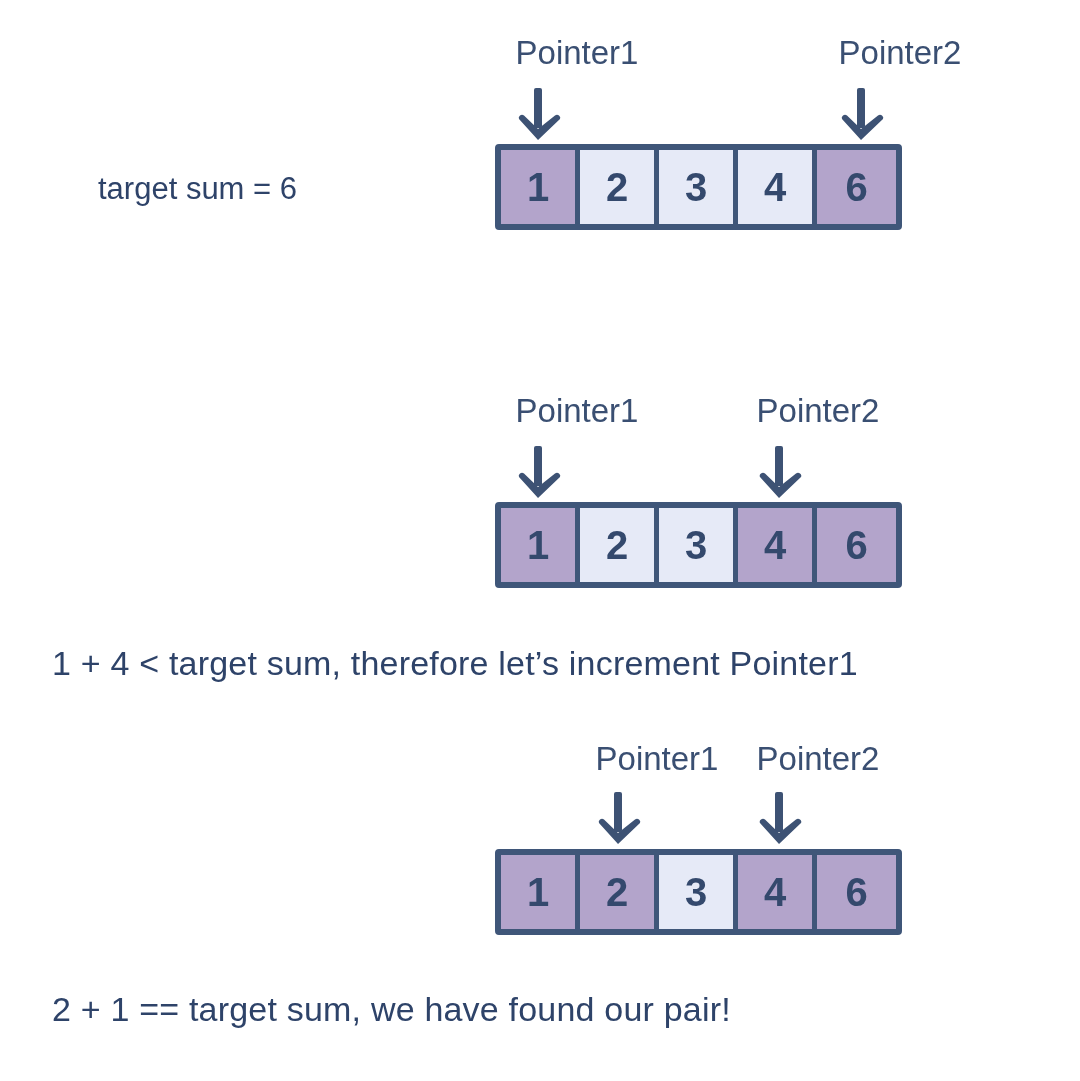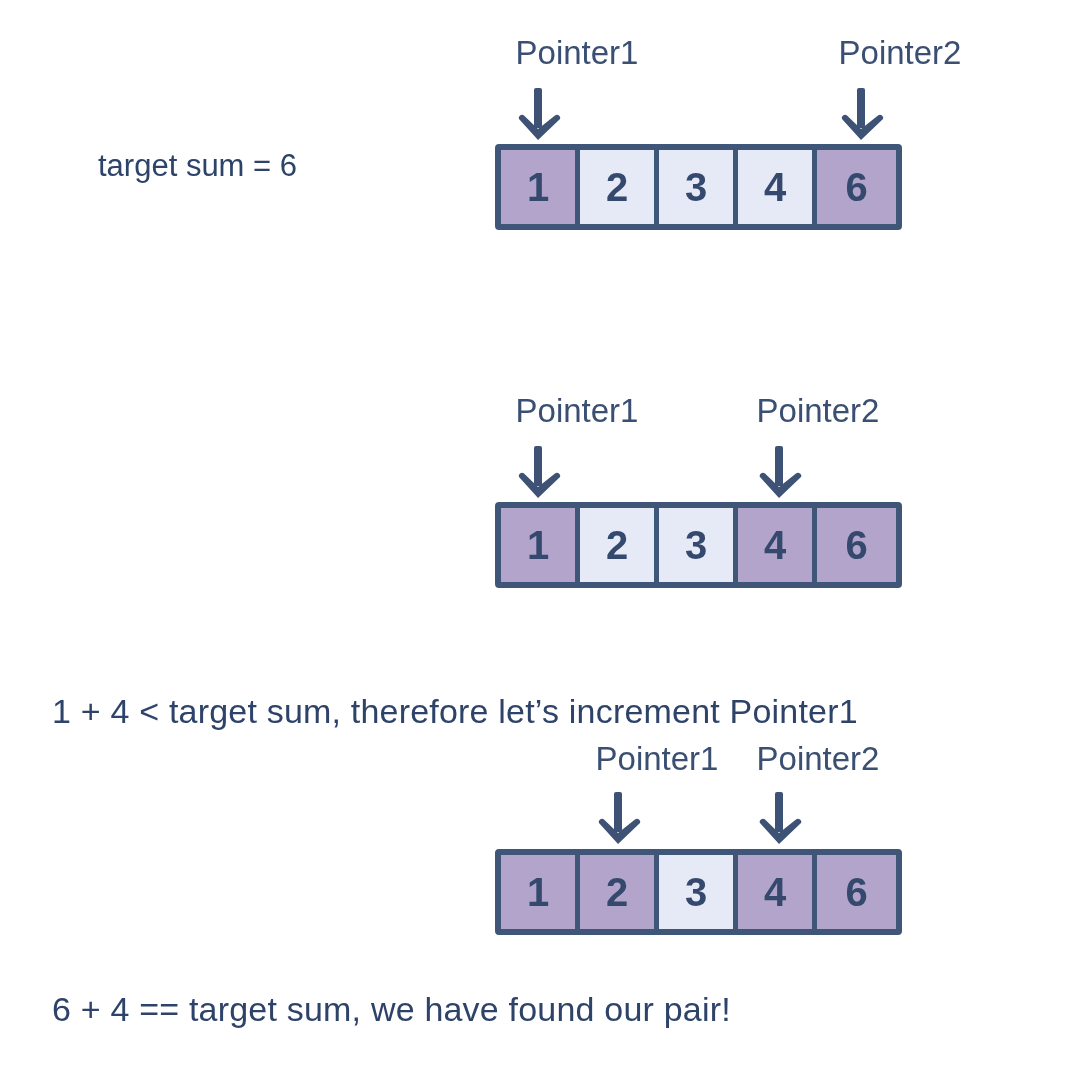--- a/index.html
+++ b/index.html
@@ -79,21 +79,21 @@
   .cell.dim  { background: #e6eaf7; }
 
   
   .row { position: absolute; left: 0; top: 0; width: 100%; height: 100%; }
 </style>
 </head>
 <body>
 
 <div class="row">
 
-  <div class="target-label" style="left:98px; top:148px;">target sum = 6</div>
+  <div class="target-label" style="left:98px; top:171px;">target sum = 6</div>
 
   <div class="ptr-label" style="left:538px; top:34px;">Pointer1</div>
 
   <div class="ptr-label" style="left:861px; top:34px;">Pointer2</div>
 
   <div class="arrow" style="left:538px; top:88px;">
     <svg viewBox="0 0 46 54">
         <g fill="#3d5274">
       <rect x="19" y="0" width="8" height="40" rx="2"></rect>
       <path d="M23 52 L4 31 q-1-2 1-3.5 t4 0 L23 41 L40 27.5 q2-1.5 4 0 t1 3.5 Z"></path>
@@ -145,21 +145,21 @@
   </div>
 
   <div class="array" style="left:495px; top:502px;">
     <div class="cell hl">1</div>
     <div class="cell dim">2</div>
     <div class="cell dim">3</div>
     <div class="cell hl">4</div>
     <div class="cell hl">6</div>
   </div>
 
-  <div class="caption" style="left:52px; top:644px;margin-top:48px;">1 + 4 &lt; target sum, therefore let’s increment Pointer1</div>
+  <div class="caption" style="left:52px; top:644px;">1 + 4 &lt; target sum, therefore let’s increment Pointer1</div>
 </div>
 
 <div class="row">
 
   <div class="ptr-label" style="left:618px; top:740px;">Pointer1</div>
 
   <div class="ptr-label" style="left:779px; top:740px;">Pointer2</div>
 
   <div class="arrow" style="left:618px; top:792px;">
     <svg viewBox="0 0 46 54">
@@ -180,14 +180,14 @@
   </div>
 
   <div class="array" style="left:495px; top:849px;">
     <div class="cell hl">1</div>
     <div class="cell hl">2</div>
     <div class="cell dim">3</div>
     <div class="cell hl">4</div>
     <div class="cell hl">6</div>
   </div>
 
-  <div class="caption" style="left:52px; top:990px;">6 + 4 == target sum, we have found our pair!</div>
+  <div class="caption" style="left:52px; top:990px;">2 + 1 == target sum, we have found our pair!</div>
 </div>
 
 </body></html>

